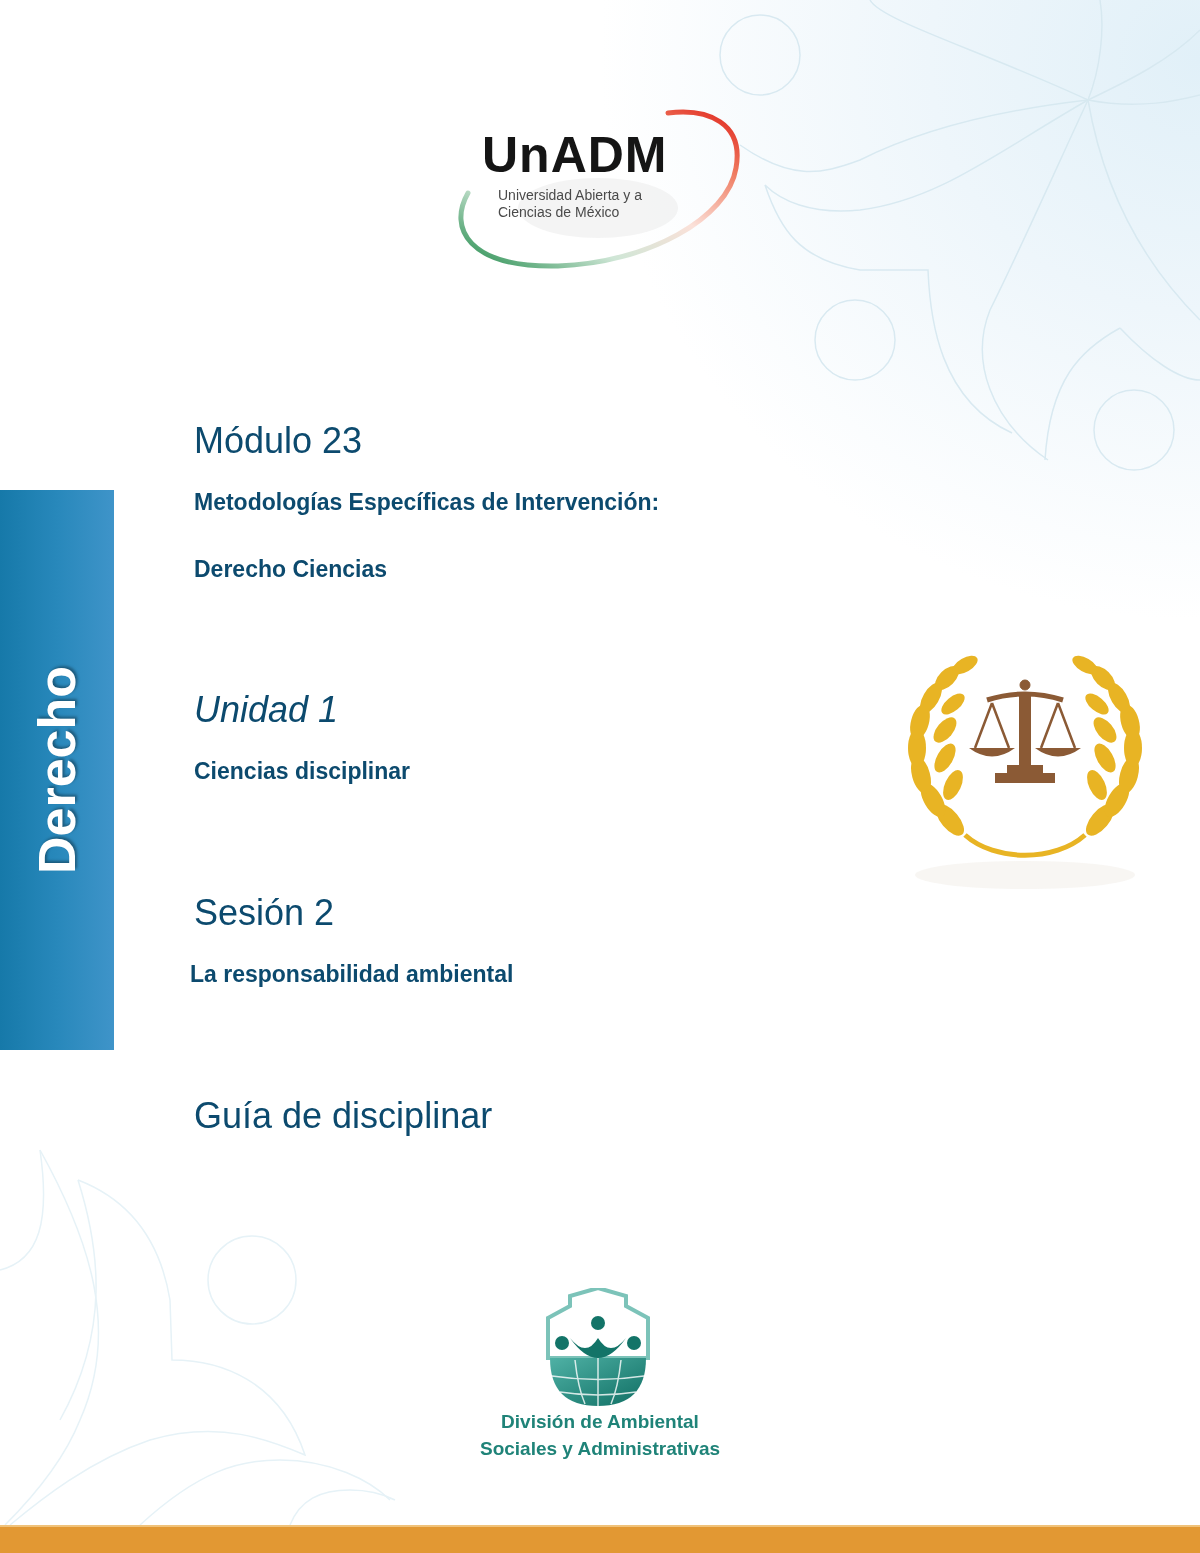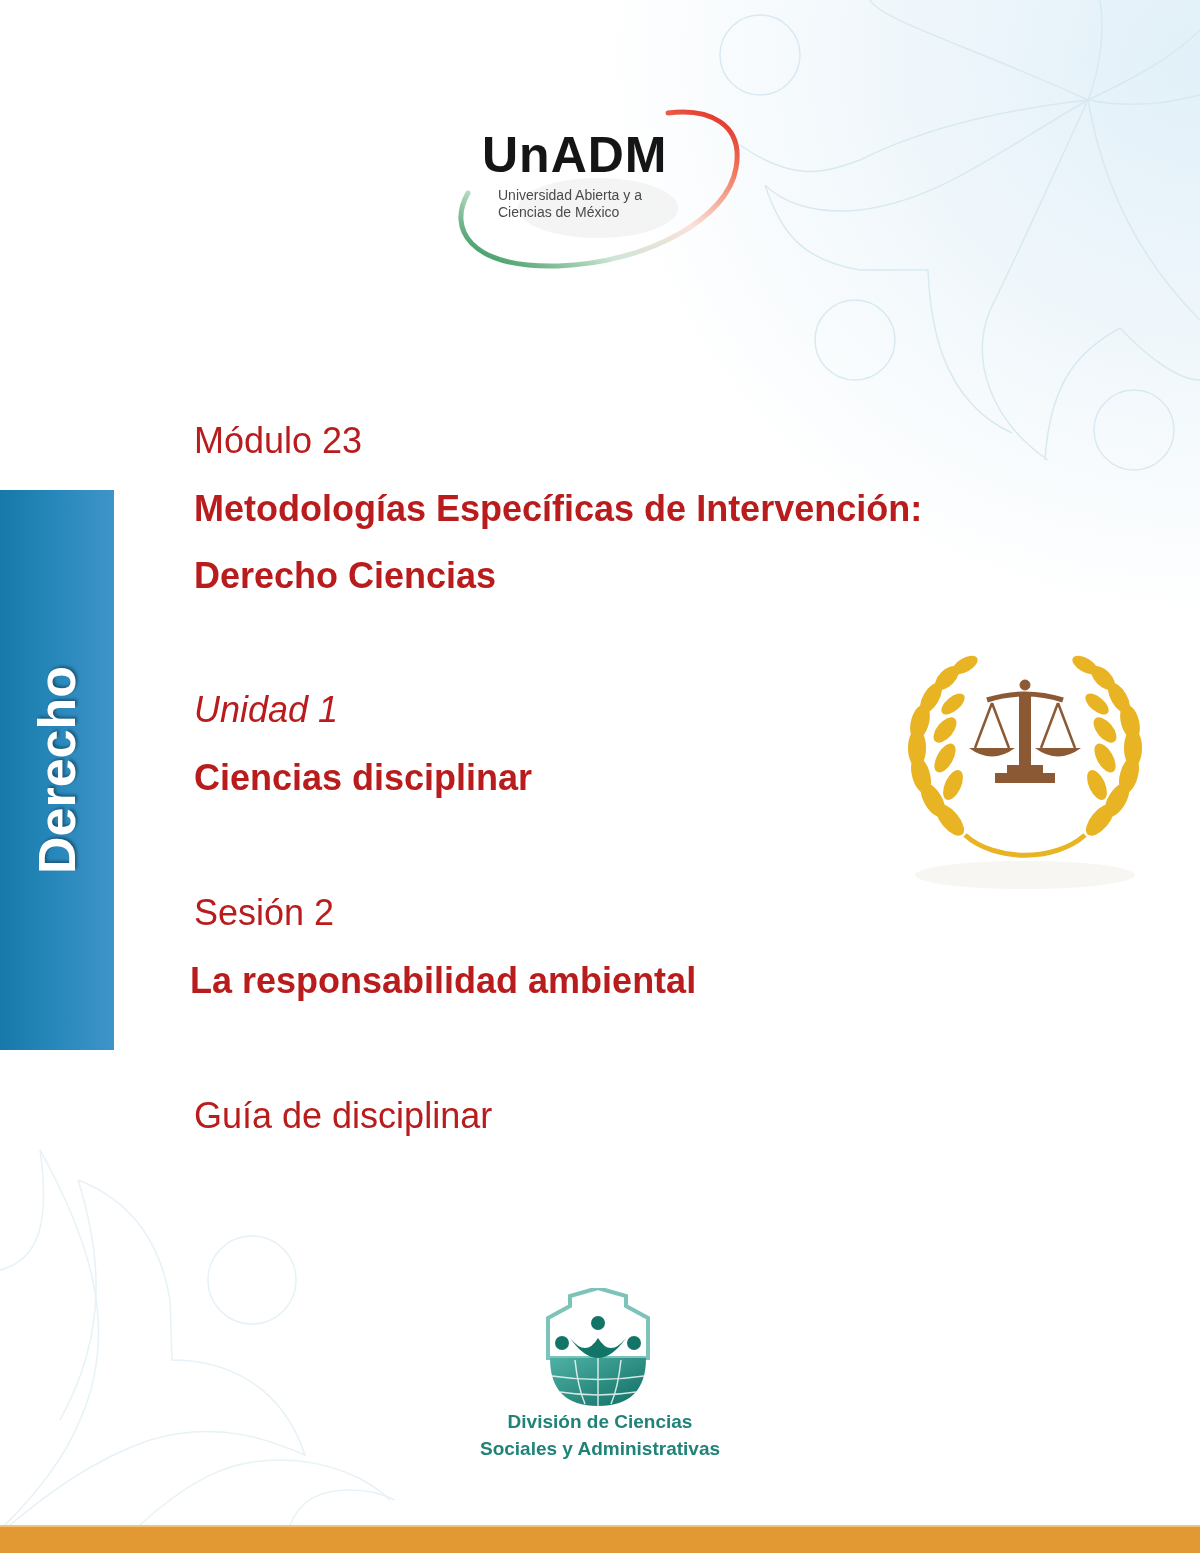--- a/index.html
+++ b/index.html
@@ -29,23 +29,23 @@
     position: absolute; left: 0; top: 490px; width: 114px; height: 560px;
     background: linear-gradient(to right, #1679a9 0%, #2888bb 50%, #3f94c9 100%);
   }
   .side-tab-label {
     position: absolute; left: 57px; top: 770px;
     transform: translate(-50%, -50%) rotate(-90deg);
     color: #ffffff; font-weight: bold; font-size: 52px; white-space: nowrap;
     text-shadow: 2px 2px 3px rgba(0,0,0,0.35);
   }
 
-  .t { position: absolute; left: 194px; color: #b91c1c; white-space: nowrap; line-height: 1; }
+  .t { position: absolute; left: 194px; color: #0c4a6e; white-space: nowrap; line-height: 1; }
   .t.light { font-size: 36px; font-weight: normal; }
-  .t.bold { font-size: 36px; font-weight: bold; }
+  .t.bold { font-size: 23px; font-weight: bold; }
 
   .scales-emblem { position: absolute; left: 895px; top: 640px; width: 260px; height: 260px; }
 
   .div-logo { position: absolute; left: 540px; top: 1288px; width: 115px; height: 120px; }
   .div-name {
     position: absolute; left: 440px; width: 320px; text-align: center;
     color: #1f8378; font-weight: bold; font-size: 19px; line-height: 1;
   }
 
   .footer-bar {
@@ -179,16 +179,16 @@
     <path d="M12 88 Q 58 95 104 88"></path>
     <path d="M20 104 Q 58 110 96 104"></path>
   </g>
   <g fill="#137468">
     <circle cx="58" cy="35" r="7"></circle>
     <circle cx="22" cy="55" r="7"></circle>
     <circle cx="94" cy="55" r="7"></circle>
     <path d="M30 50 Q 58 90 86 50 Q 70 70 58 50 Q 46 70 30 50 Z"></path>
   </g>
 </svg>
-<div class="div-name" style="top:1412px;">División de Ciencias</div>
+<div class="div-name" style="top:1412px;">División de Ambiental</div>
 <div class="div-name" style="top:1439px;">Sociales y Administrativas</div>
 
 <div class="footer-bar"></div>
 
 </body></html>

